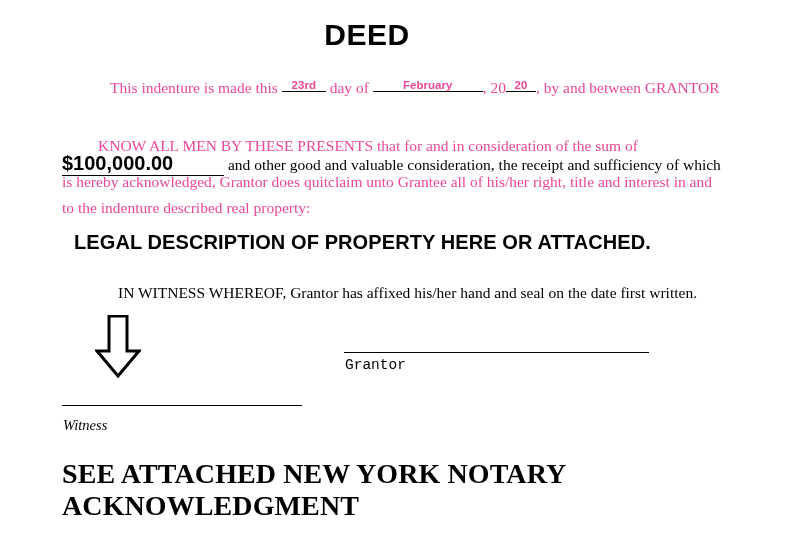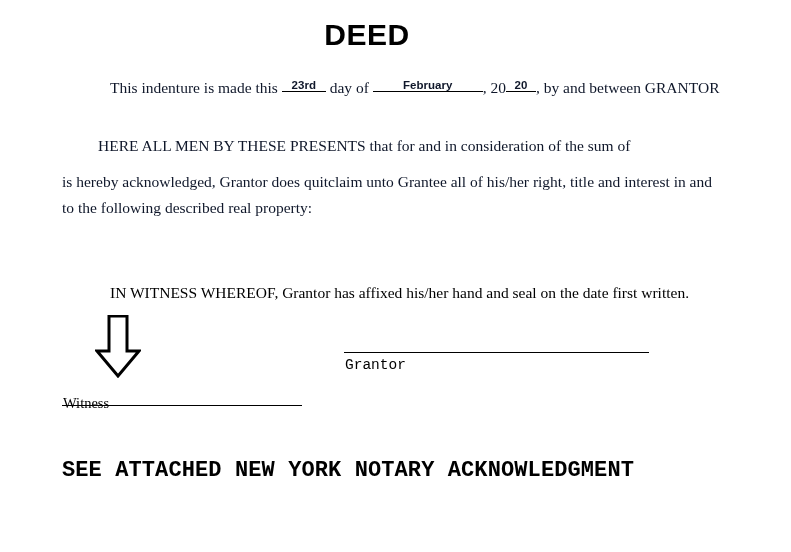--- a/index.html
+++ b/index.html
@@ -34,21 +34,21 @@
     font-size: 30px;
     letter-spacing: 0.5px;
   }
 
   
   .para {
     position: absolute;
     font-family: "Liberation Serif", serif;
     font-size: 15.5px;
     line-height: 20px;
-    color: #0f172a;
+    color: #ec4899;
   }
 
   
   .blank {
     display: inline-block;
     position: relative;
     text-align: center;
     border-bottom: 1px solid #000;
     font-family: "Liberation Sans", sans-serif;
     font-size: 11.5px;
@@ -86,21 +86,21 @@
     top: 231px;
     width: 660px;
     font-family: "Liberation Sans", sans-serif;
     font-weight: bold;
     font-size: 20px;
     letter-spacing: 0.1px;
   }
 
   .witness-stmt {
     position: absolute;
-    left: 110px;
+    left: 118px;
     top: 284px;
     width: 640px;
     font-size: 15.5px;
   }
 
   
   .sig-line {
     position: absolute;
     border-bottom: 1px solid #000;
     height: 0;
@@ -108,66 +108,71 @@
   .sig-label {
     position: absolute;
     font-family: "Liberation Serif", serif;
     font-size: 14.5px;
   }
 
   .grantor-line { left: 344px; top: 352px; width: 305px; }
   .grantor-label { left: 345px; top: 357px; font-family: Liberation Mono, monospace; }
 
   .witness-line { left: 62px; top: 405px; width: 240px; }
-  .witness-label { left: 63px; top: 395px; }
+  .witness-label { left: 63px; top: 417px; font-style: italic; }
 
   
   .arrow {
     position: absolute;
     left: 95px;
     top: 315px;
     width: 46px;
     height: 63px;
   }
 
   .notary-note {
     position: absolute;
     left: 62px;
     top: 458px;
     width: 700px;
-    font-family: Liberation Mono, monospace;
+    font-family: Liberation Serif, serif;
     font-weight: bold;
-    font-size: 22px;
+    font-size: 28px;
     letter-spacing: 0.1px;
   }
 
   .indent { display: inline-block; width: 36px; }
 </style>
 </head>
 <body>
 
 <div class="page">
 
   <div class="deed-title">DEED</div>
 
   <div class="para" style="left:110px; top:78px; width:620px;">
     <span>This indenture is made this</span>
     <span class="blank w-date">23rd</span>
     <span>day of</span>
     <span class="blank w-month">February</span><span>, 20</span><span class="blank w-year">20</span><span>, by and between GRANTOR</span>
   </div>
 
   <div class="para" style="left:62px; top:136px; width:680px;">
-    <span class="indent"></span><span>HERE ALL MEN BY THESE PRESENTS that for and in consideration of the sum of</span>
+    <span class="indent"></span><span>KNOW ALL MEN BY THESE PRESENTS that for and in consideration of the sum of</span>
   </div>
 
+  <div class="amount-row">
+    <span class="amount-value">$100,000.00</span>
+    <span>and other good and valuable consideration, the receipt and sufficiency of which</span>
+  </div>
 
   <div class="para" style="left:62px; top:172px; width:690px;">is hereby acknowledged, Grantor does quitclaim unto Grantee all of his/her right, title and interest in and</div>
-  <div class="para" style="left:62px; top:198px; width:690px;">to the following described real property:</div>
+  <div class="para" style="left:62px; top:198px; width:690px;">to the indenture described real property:</div>
 
+  <div class="legal-desc">LEGAL DESCRIPTION OF PROPERTY HERE OR ATTACHED.</div>
 
   <div class="witness-stmt">IN WITNESS WHEREOF, Grantor has affixed his/her hand and seal on the date first written.</div>
 
   <div class="arrow">
     <svg width="46" height="63" viewBox="0 0 46 63" xmlns="http://www.w3.org/2000/svg">
       <polygon points="14,1 32,1 32,36 44,36 23,61 2,36 14,36" fill="#ffffff" stroke="#000000" stroke-width="3"></polygon>
     </svg>
   </div>
 
   <div class="sig-line grantor-line"></div>

